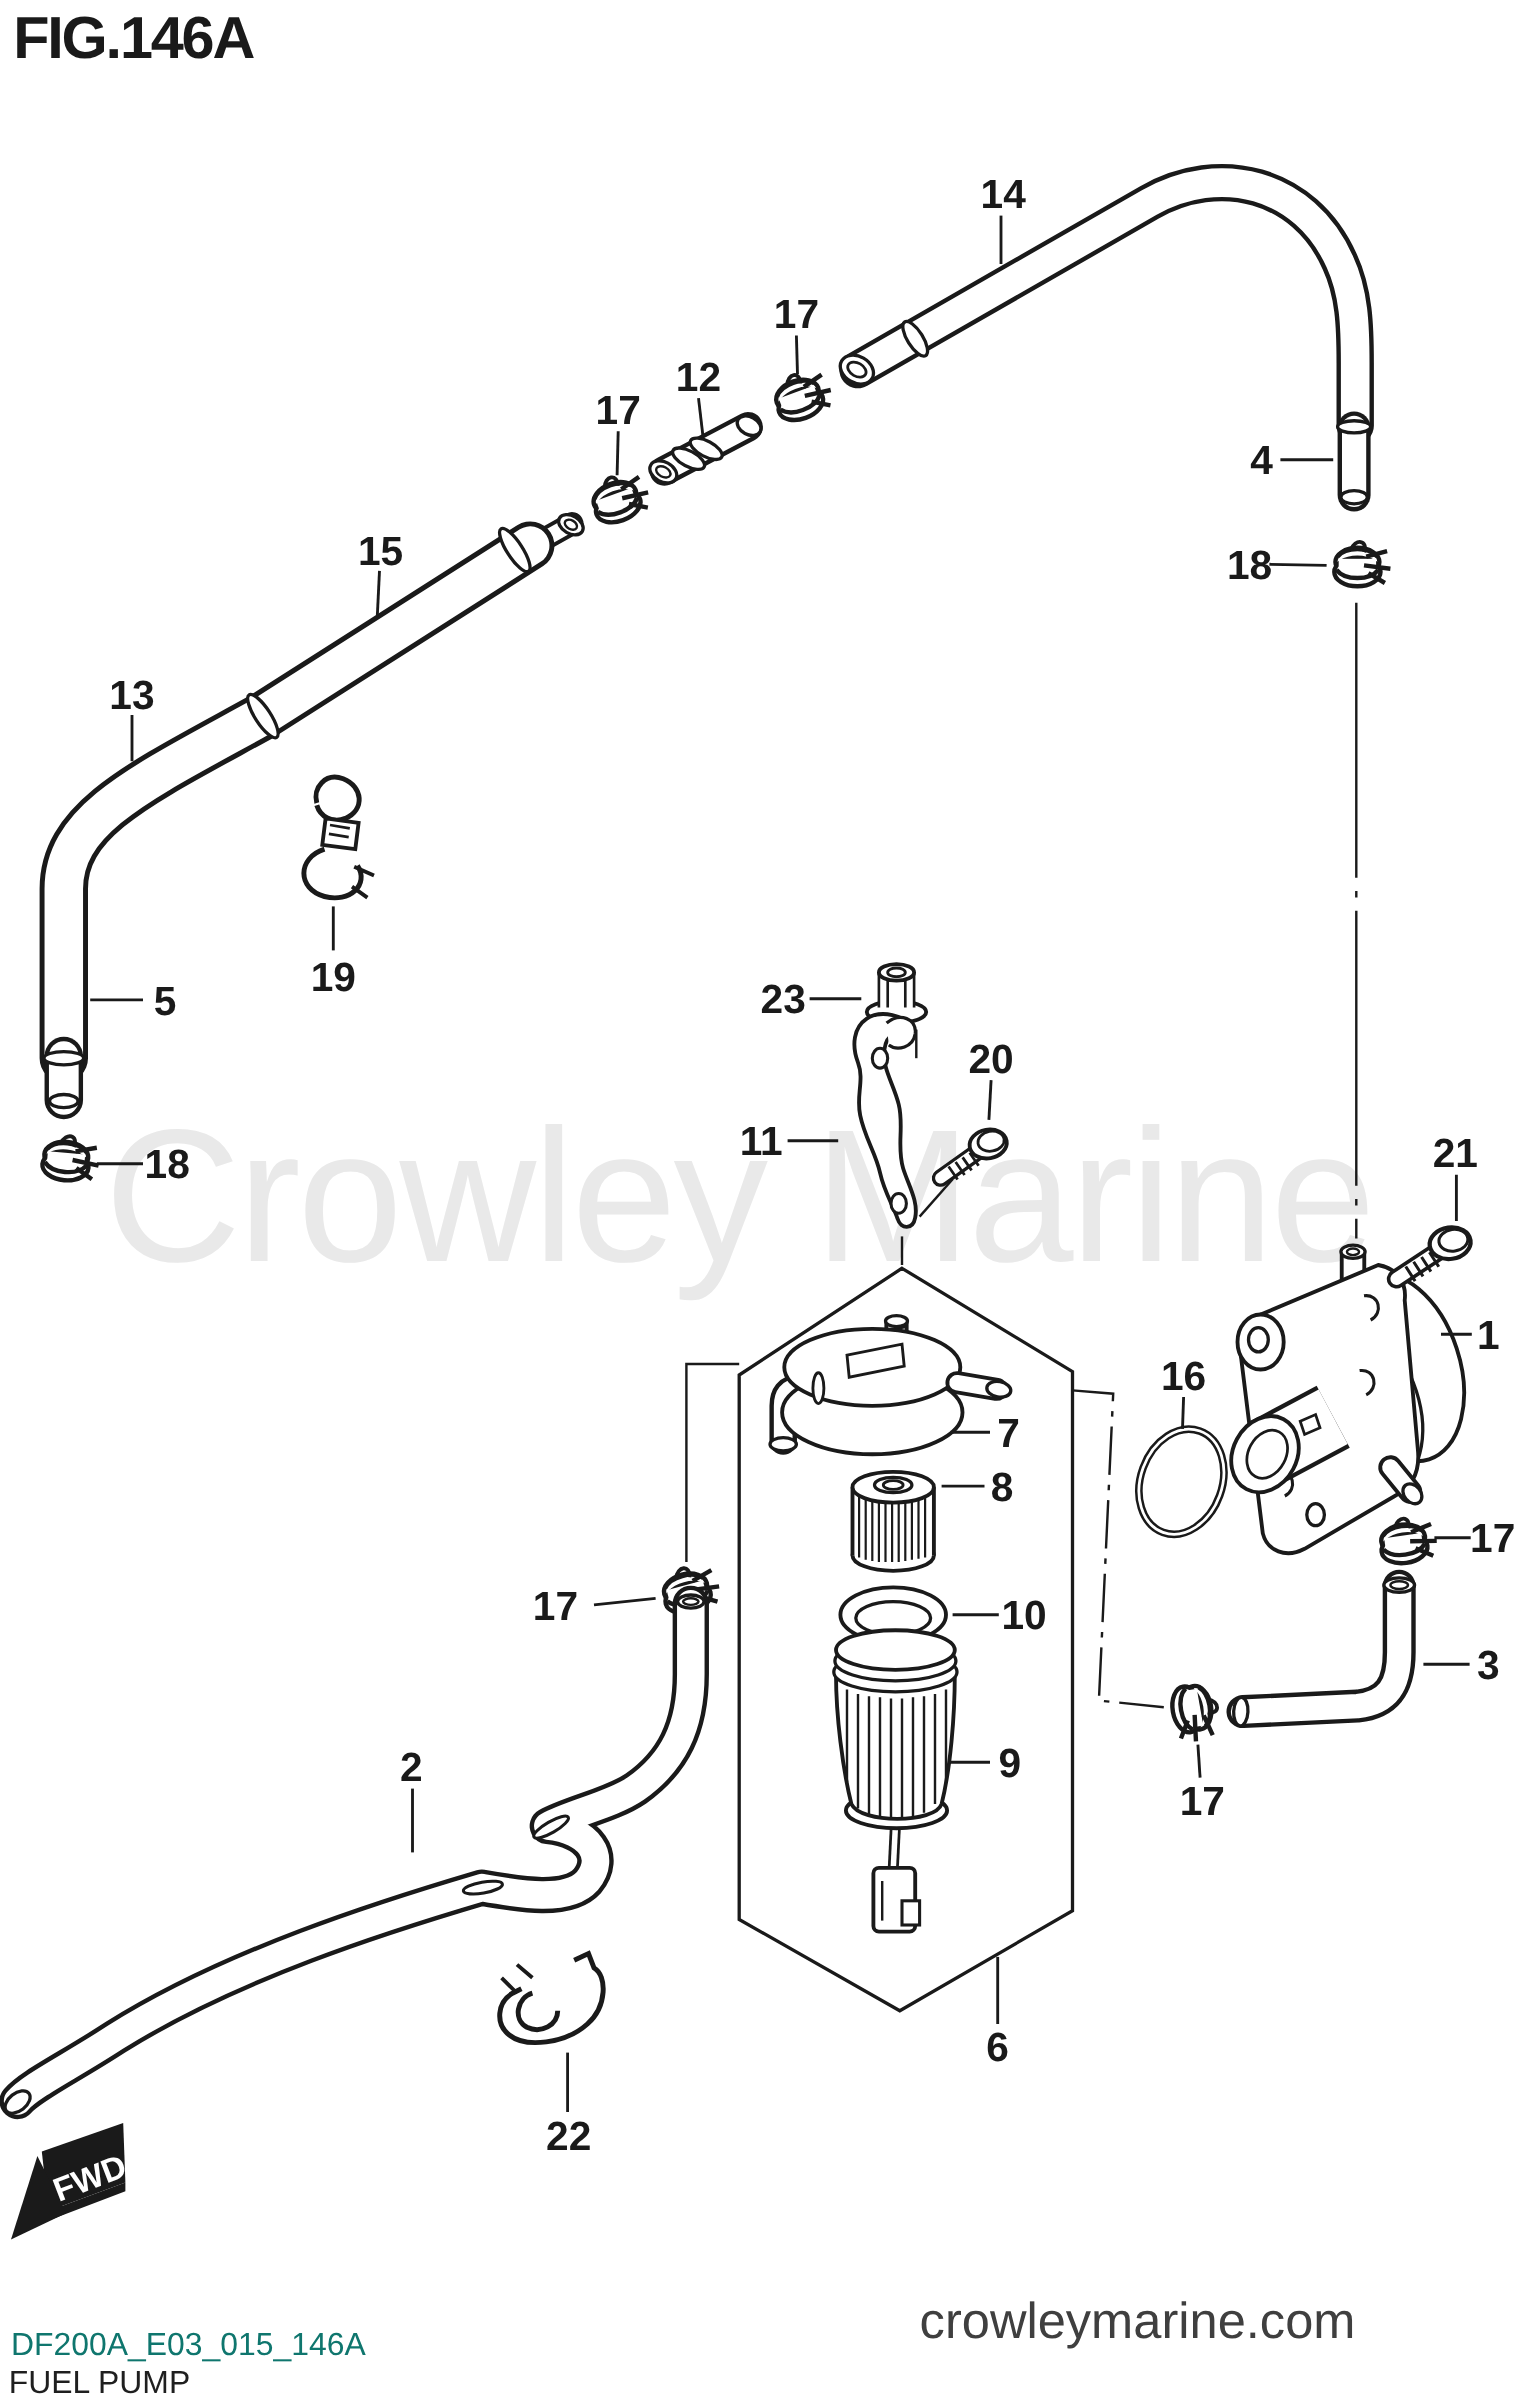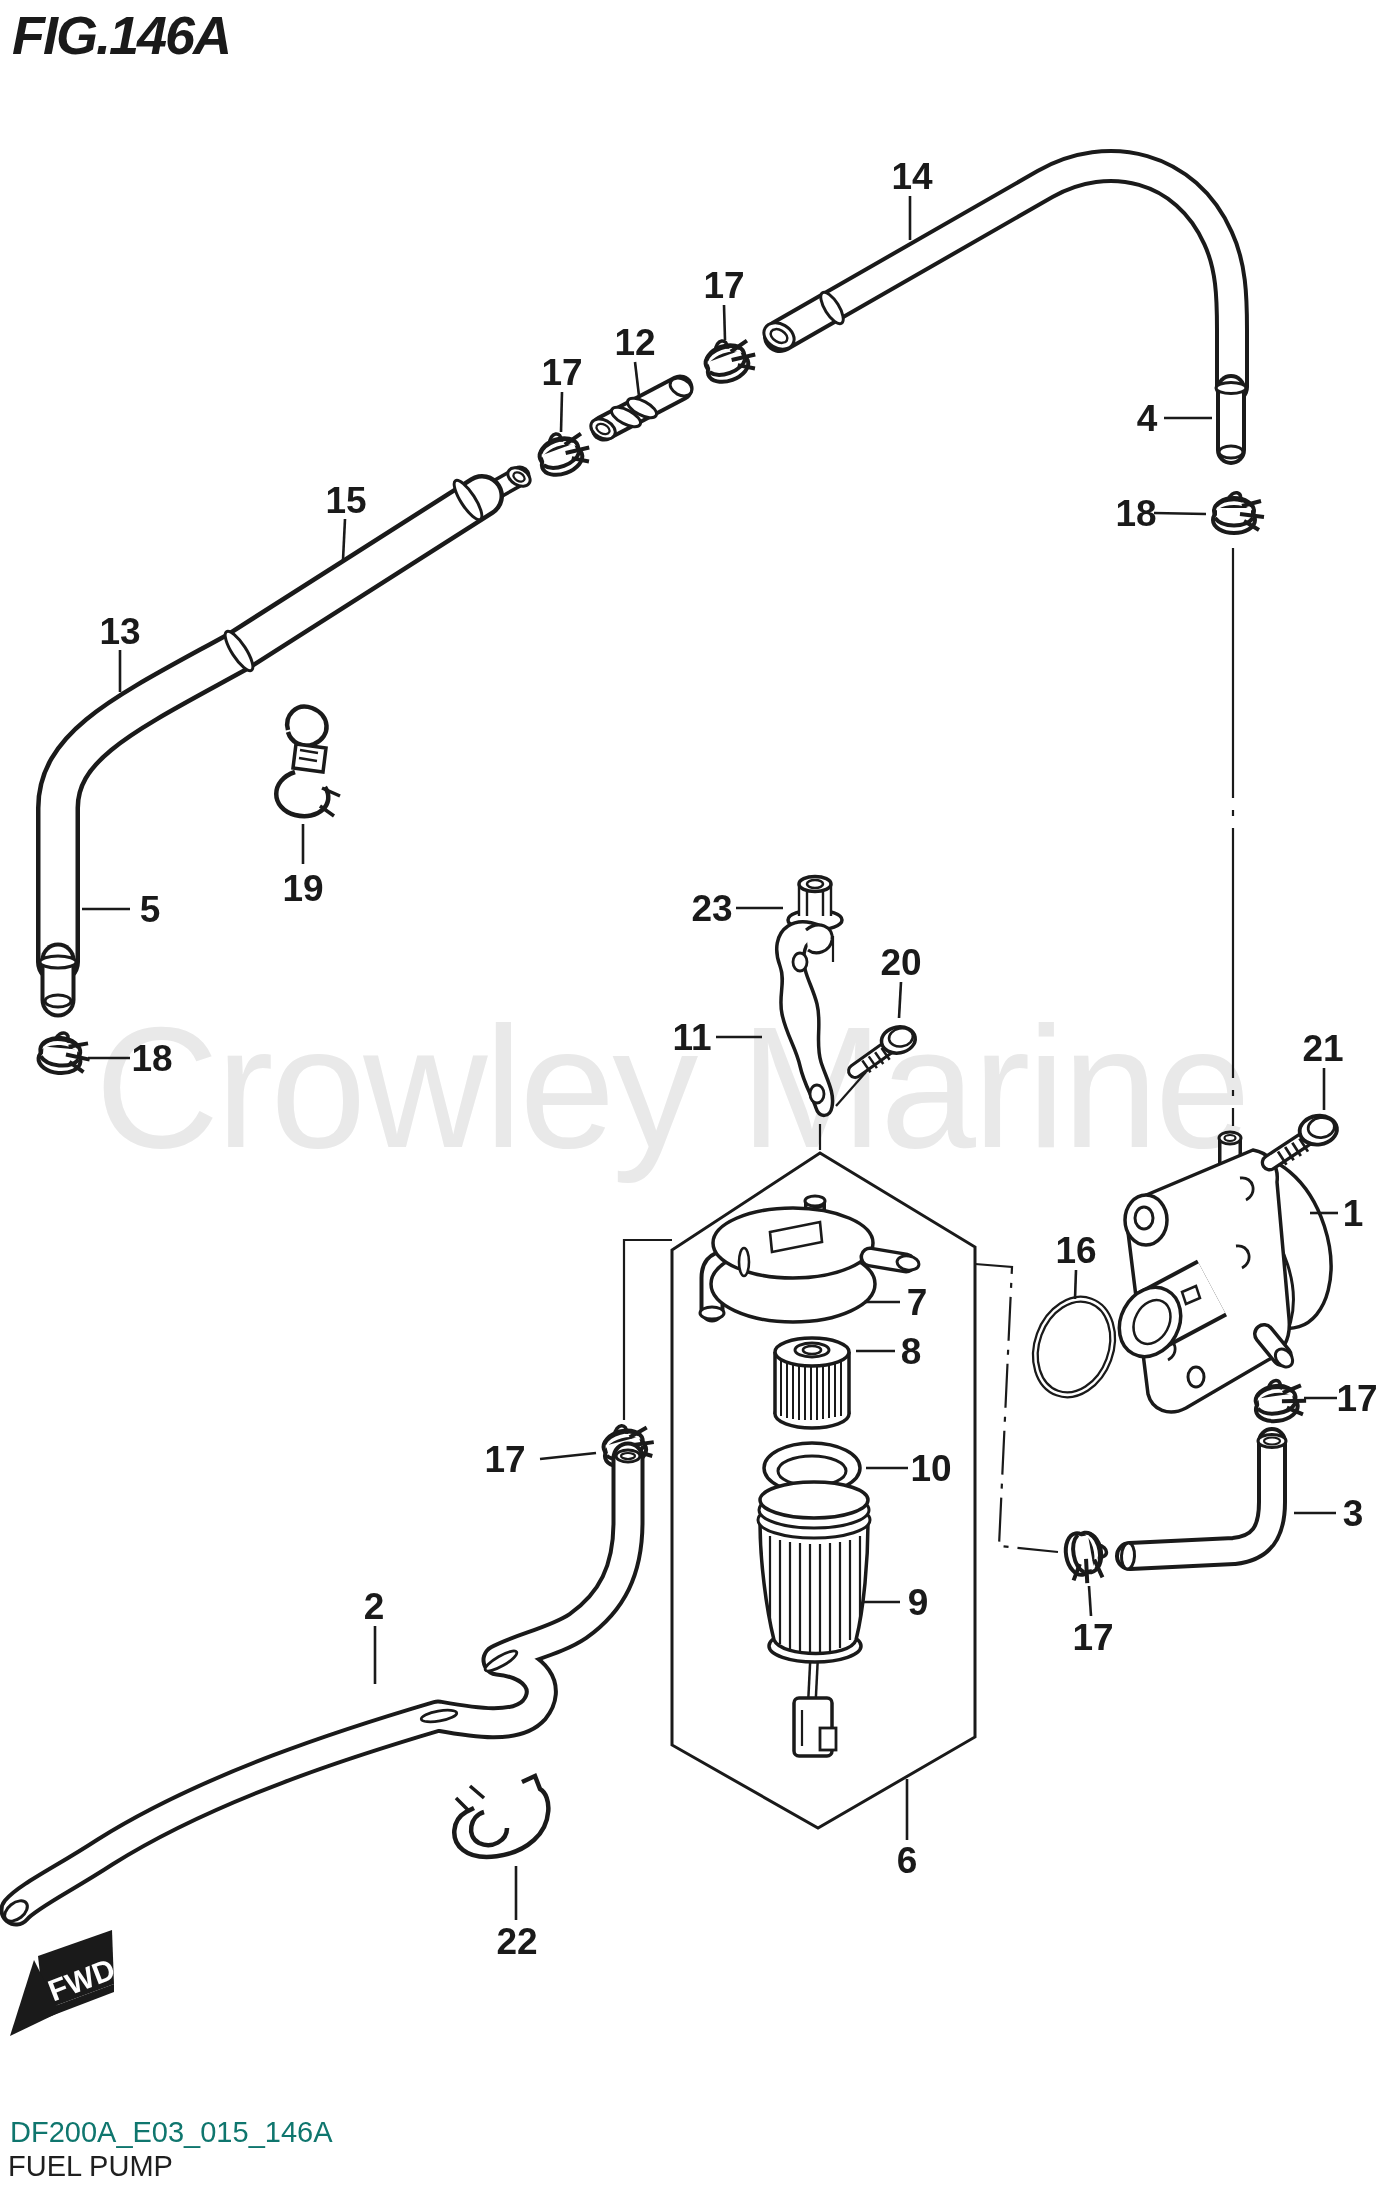--- a/index.html
+++ b/index.html
@@ -1,19 +1,19 @@
 <!DOCTYPE html>
 <html><head>
 <meta charset="utf-8">
 <style>
   html,body{margin:0;padding:0;background:#fff;}
   .page{position:relative;width:1378px;height:2185px;background:#ffffff;overflow:hidden;
         font-family:"Liberation Sans",sans-serif;}
   .fig-title{position:absolute;left:12px;top:4px;font-size:54px;font-weight:800;
-        letter-spacing:-2px;color:#1a1a1a;white-space:nowrap;font-style:italic;}
+        letter-spacing:-2px;color:#1a1a1a;white-space:nowrap;}
   .watermark{position:absolute;left:95px;top:988px;font-size:172px;font-weight:400;
         color:#e9e9e9;letter-spacing:-3px;white-space:nowrap;z-index:0;}
   .diagram-svg{position:absolute;left:0;top:0;z-index:1;}
   .footer-code{position:absolute;left:10px;top:2116px;font-size:29px;color:#0f766e;}
   .footer-name{position:absolute;left:8px;top:2150px;font-size:29px;color:#1f1f1f;text-align:center;}
   .site{position:absolute;left:836px;top:2082px;font-size:46px;color:#3f3f3f;letter-spacing:0px;}
   
   .ol{stroke:#1a1a1a;fill:none;}
   .wf{fill:#ffffff;stroke:#1a1a1a;}
   .hoseB{stroke:#1a1a1a;fill:none;stroke-linecap:round;stroke-linejoin:round;}
@@ -324,13 +324,14 @@
         <text x="505" y="1459" text-anchor="middle" dy="0.36em" class="callout-num">17</text>
         <line x1="375" y1="1626" x2="375" y2="1684" class="lead"></line>
         <text x="374" y="1606" text-anchor="middle" dy="0.36em" class="callout-num">2</text>
         <line x1="516" y1="1866" x2="516" y2="1920" class="lead"></line>
         <text x="517" y="1941" text-anchor="middle" dy="0.36em" class="callout-num">22</text>
       </g>
   </svg>
 
   <div class="footer-code">DF200A_E03_015_146A</div>
   <div class="footer-name">FUEL PUMP</div>
+  <div class="site">crowleymarine.com</div>
 </div>
 
 </body></html>

